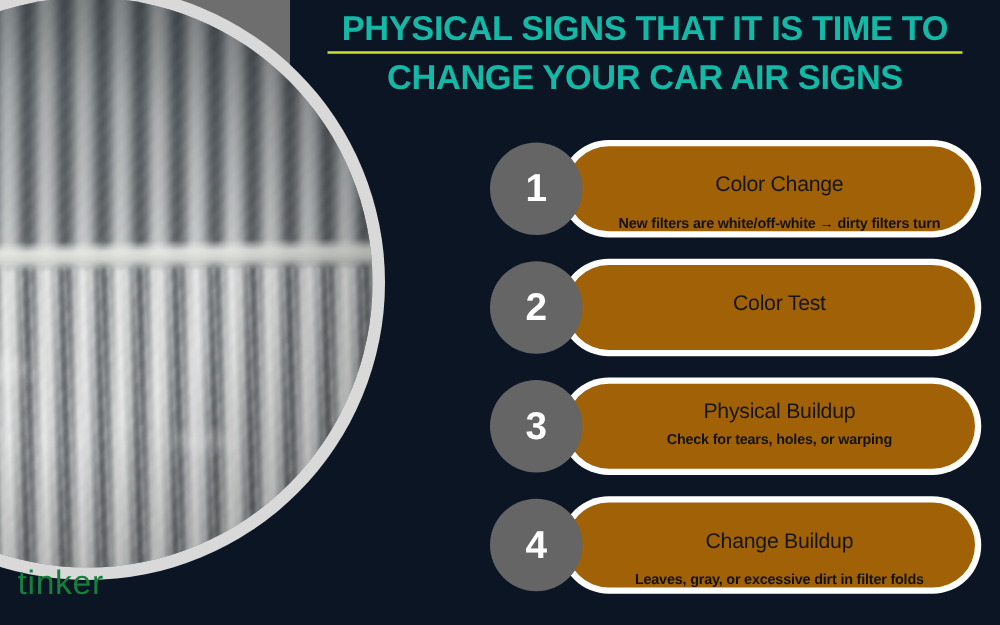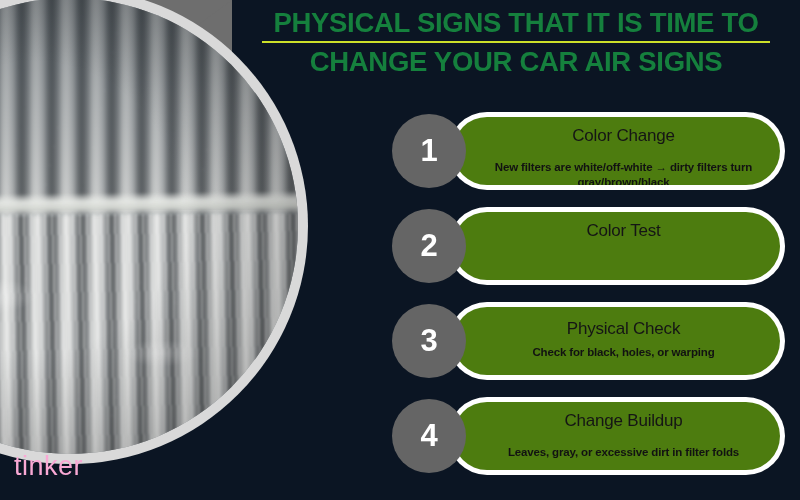--- a/index.html
+++ b/index.html
@@ -139,21 +139,21 @@
 
   
   .title-block {
     position: absolute;
     left: 246px;
     top: 6px;
     width: 540px;
     text-align: center;
   }
   .title-line {
-    color: #15803d;
+    color: #14b8a6;
     font-family: "Liberation Sans", sans-serif;
     font-weight: bold;
     font-size: 27.5px;
     letter-spacing: -0.3px;
     line-height: 33px;
     white-space: nowrap;
   }
   .title-rule {
     width: 508px;
     height: 2px;
@@ -182,23 +182,23 @@
     border-radius: 39px;
     background: #ffffff;
   }
   .pill {
     position: absolute;
     left: 61px;
     top: 5px;
     width: 327px;
     height: 68px;
     border-radius: 34px;
-    background: #4d7c0f;
+    background: #a16207;
     box-sizing: border-box;
-    padding: 8px 20px 0 34px;
+    padding: 20px 20px 0 34px;
     text-align: center;
     overflow: hidden;
   }
   .pill-title {
     color: #151515;
     font-size: 17px;
     font-weight: normal;
     line-height: 22px;
     letter-spacing: -0.2px;
     white-space: nowrap;
@@ -232,21 +232,21 @@
   }
 
   
   .logo {
     position: absolute;
     left: 14px;
     top: 452px;
     width: 150px;
   }
   .logo-word {
-    color: #f9a8d4;
+    color: #15803d;
     font-family: "Liberation Sans", sans-serif;
     font-size: 27px;
     font-weight: normal;
     letter-spacing: 0.5px;
     line-height: 28px;
   }
   .logo-sub {
     display: flex;
     gap: 5px;
     margin-top: 18px;
@@ -305,22 +305,22 @@
       <div class="pill-outline"></div>
       <div class="pill">
         <div class="pill-title">Color Test</div>
       </div>
       <div class="num-circle">2</div>
     </div>
 
     <div class="item compact">
       <div class="pill-outline"></div>
       <div class="pill">
-        <div class="pill-title">Physical Check</div>
-        <div class="pill-desc">Check for black, holes, or warping</div>
+        <div class="pill-title">Physical Buildup</div>
+        <div class="pill-desc">Check for tears, holes, or warping</div>
       </div>
       <div class="num-circle">3</div>
     </div>
 
     <div class="item">
       <div class="pill-outline"></div>
       <div class="pill">
         <div class="pill-title">Change Buildup</div>
         <div class="pill-desc">Leaves, gray, or excessive dirt in filter folds</div>
       </div>

